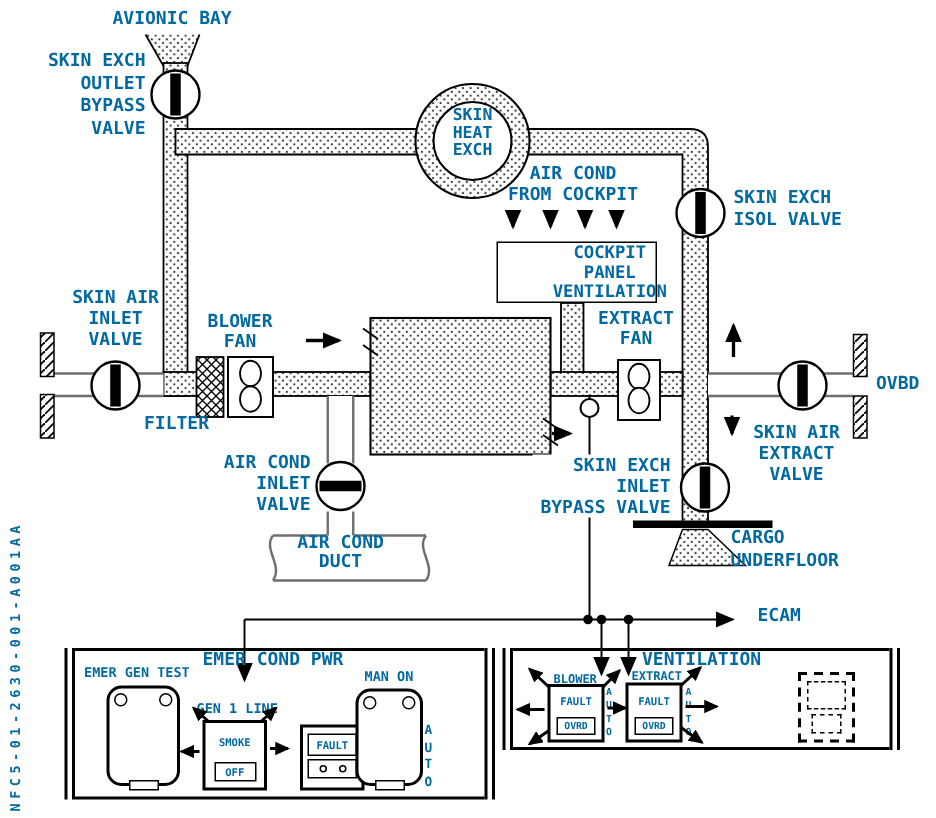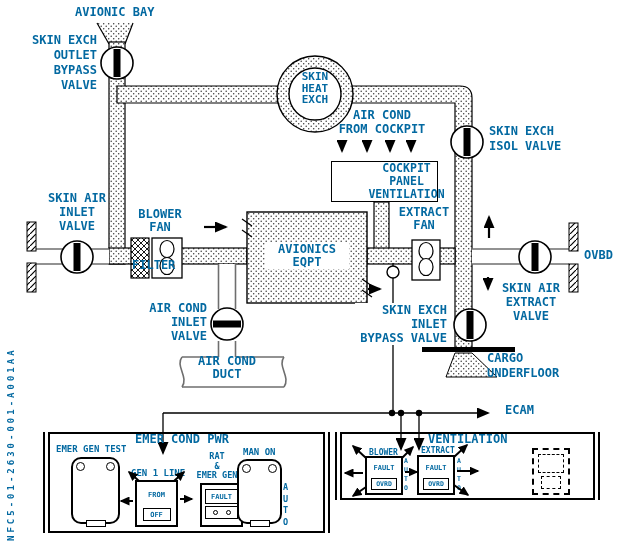--- a/index.html
+++ b/index.html
@@ -211,23 +211,21 @@
 FROM COCKPIT</div>
   <div class="boxlbl" style="left:331px; top:161px; width:107px; height:41px;">COCKPIT PANEL
 VENTILATION</div>
   <div class="lbl" style="left:489px; top:124px; line-height:15px;">SKIN EXCH
 ISOL VALVE</div>
   <div class="lbl ca" style="left:42px; top:191px; width:70px;">SKIN AIR
 INLET
 VALVE</div>
   <div class="lbl ca" style="left:130px; top:208px; width:60px; line-height:13px;">BLOWER
 FAN</div>
-  <div class="lbl" style="left:96px; top:258px;margin-left:36px;">FILTER</div>
-  <div class="lbl ca bgw" style="left:265px; top:243px; width:84px; line-height:13px;">AVIONICS
-EQPT</div>
+  <div class="lbl" style="left:96px; top:275px;">FILTER</div>
   <div class="lbl ca" style="left:394px; top:206px; width:60px; line-height:13px;">EXTRACT
 FAN</div>
   <div class="lbl" style="left:584px; top:248px;">OVBD</div>
   <div class="lbl ca" style="left:499px; top:281px; width:64px;">SKIN AIR
 EXTRACT
 VALVE</div>
   <div class="lbl ra" style="left:147px; top:301px; width:60px;">AIR COND
 INLET
 VALVE</div>
   <div class="lbl ca" style="left:197px; top:355px; width:60px; line-height:13px;">AIR COND
@@ -249,27 +247,24 @@
 
     <div class="plbl" style="left:13px; top:13px; font-size:9px;text-align:center;">EMER GEN TEST</div>
     <div class="guard" style="left:28px; top:25px; width:49px; height:67px;">
       <div class="screw" style="left:3px; top:3px;"></div>
       <div class="screw" style="right:3px; top:3px;"></div>
       <div class="gtab"></div>
     </div>
 
     <div class="plbl" style="left:88px; top:37px; font-size:9px;">GEN 1 LINE</div>
     <div class="pbtn" style="left:92px; top:48px; width:43px; height:47px;">
-      <div class="toplab">FROM</div>
+      <div class="toplab">SMOKE</div>
       <div class="inbox" style="width:28px; height:13px;">OFF</div>
     </div>
 
-    <div class="plbl ca" style="left:144px; top:20px; width:60px; text-align:center;">RAT
-&amp;
-EMER GEN</div>
     <div class="pbtn" style="left:157px; top:51px; width:43px; height:44px;">
       <div class="inbox" style="width:33px; height:15px; margin-top:4px; margin-bottom:2px;">FAULT</div>
       <div class="inbox" style="width:33px; height:13px; gap:8px;">
         <span class="dotc"></span>
         <span class="dotc"></span>
       </div>
     </div>
 
     <div class="plbl" style="left:200px; top:16px; font-size:9px;">MAN ON</div>
     <div class="guard" style="left:194px; top:27px; width:45px; height:65px;">

